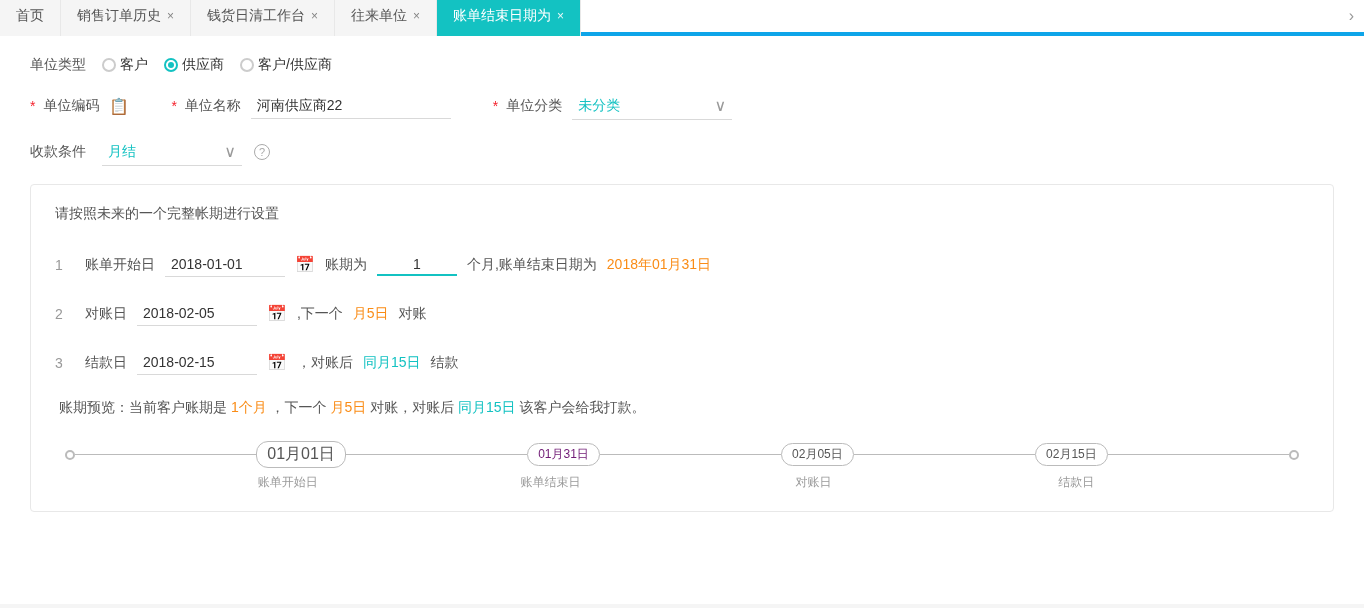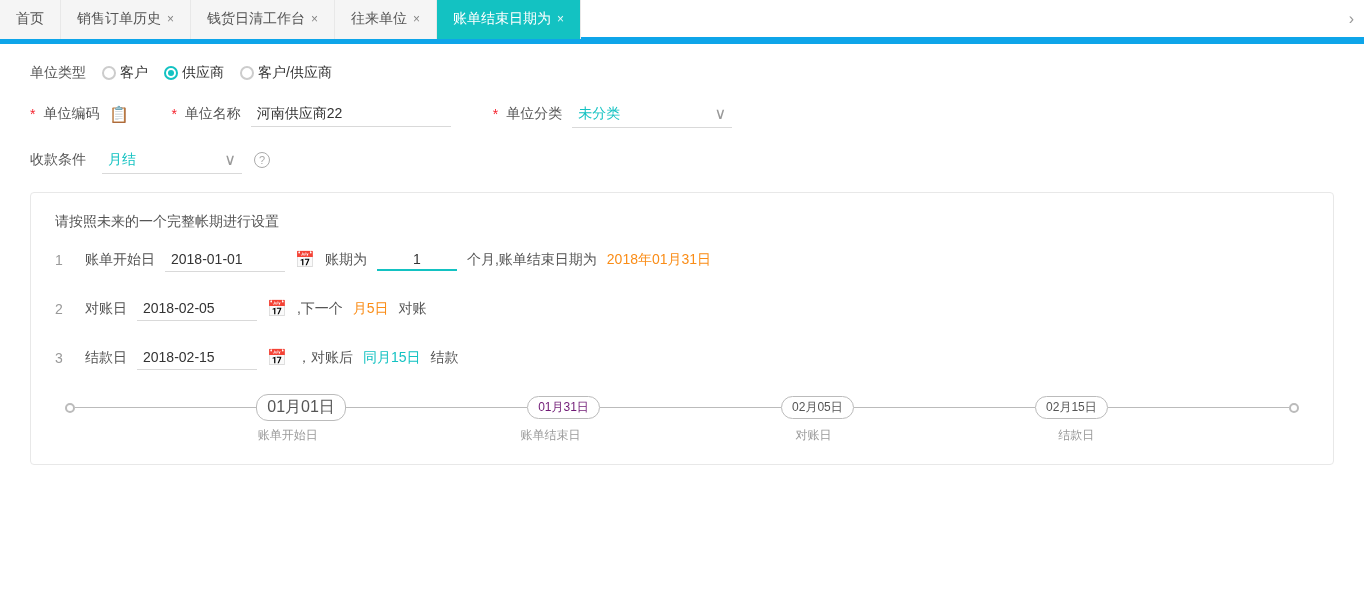--- a/index.html
+++ b/index.html
@@ -3,22 +3,22 @@
   <meta charset="utf-8">
   <style>
     * { box-sizing: border-box; margin: 0; padding: 0; }
     body { font-family: "Microsoft YaHei", "PingFang SC", sans-serif; font-size: 14px; background: #f5f5f5; color: #333; }
 
     
     .tabs-bar {
       display: flex;
       align-items: center;
       background: #fff;
-      border-bottom: 7px solid #0ea5e9;
-      height: 44px;
+      border-bottom: 4px solid #0ea5e9;
+      height: 36px;
       padding: 0;
     }
     .tab-item {
       display: flex;
       align-items: center;
       padding: 0 16px;
       height: 40px;
       cursor: pointer;
       font-size: 14px;
       color: #555;
@@ -162,21 +162,21 @@
     .panel {
       border: 1px solid #e8e8e8;
       border-radius: 4px;
       padding: 20px 24px;
       background: #fff;
       margin-bottom: 16px;
     }
     .panel-hint {
       color: #555;
       font-size: 14px;
-      margin-bottom: 16px;
+      margin-bottom: 29px;
     }
 
     
     .setting-row {
       display: flex;
       align-items: center;
       margin-bottom: 24px;
       gap: 10px;
     }
     .setting-index {
@@ -317,20 +317,29 @@
     <div class="setting-row">
       <span class="setting-index">3</span>
       <span class="setting-label">结款日</span>
       <input class="input-field" value="2018-02-15" style="width: 120px;">
       <span class="calendar-icon">📅</span>
       <span class="setting-desc">，对账后</span>
       <span class="highlight-teal">同月15日</span>
       <span class="setting-desc">结款</span>
     </div>
 
+    <div class="preview-text">
+      <span>账期预览：当前客户账期是</span>
+      <span class="highlight-orange">1个月</span>
+      <span>，下一个</span>
+      <span class="highlight-orange">月5日</span>
+      <span>对账，对账后</span>
+      <span class="highlight-teal">同月15日</span>
+      <span>该客户会给我打款。</span>
+    </div>
 
     <div>
       <div style="display:flex; align-items:center; padding: 0 10px;">
 
         <div style="width:10px;height:10px;border-radius:50%;border:2px solid #bbb;background:#fff;flex-shrink:0;"></div>
 
         <div style="flex:1;height:1px;background:#bbb;"></div>
 
         <div style="display:flex;flex-direction:column;align-items:center;">
           <div style="border:1px solid #bbb;border-radius:12px;padding:2px 10px;font-size:16px;color:#555;background:#fff;">01月01日</div>

